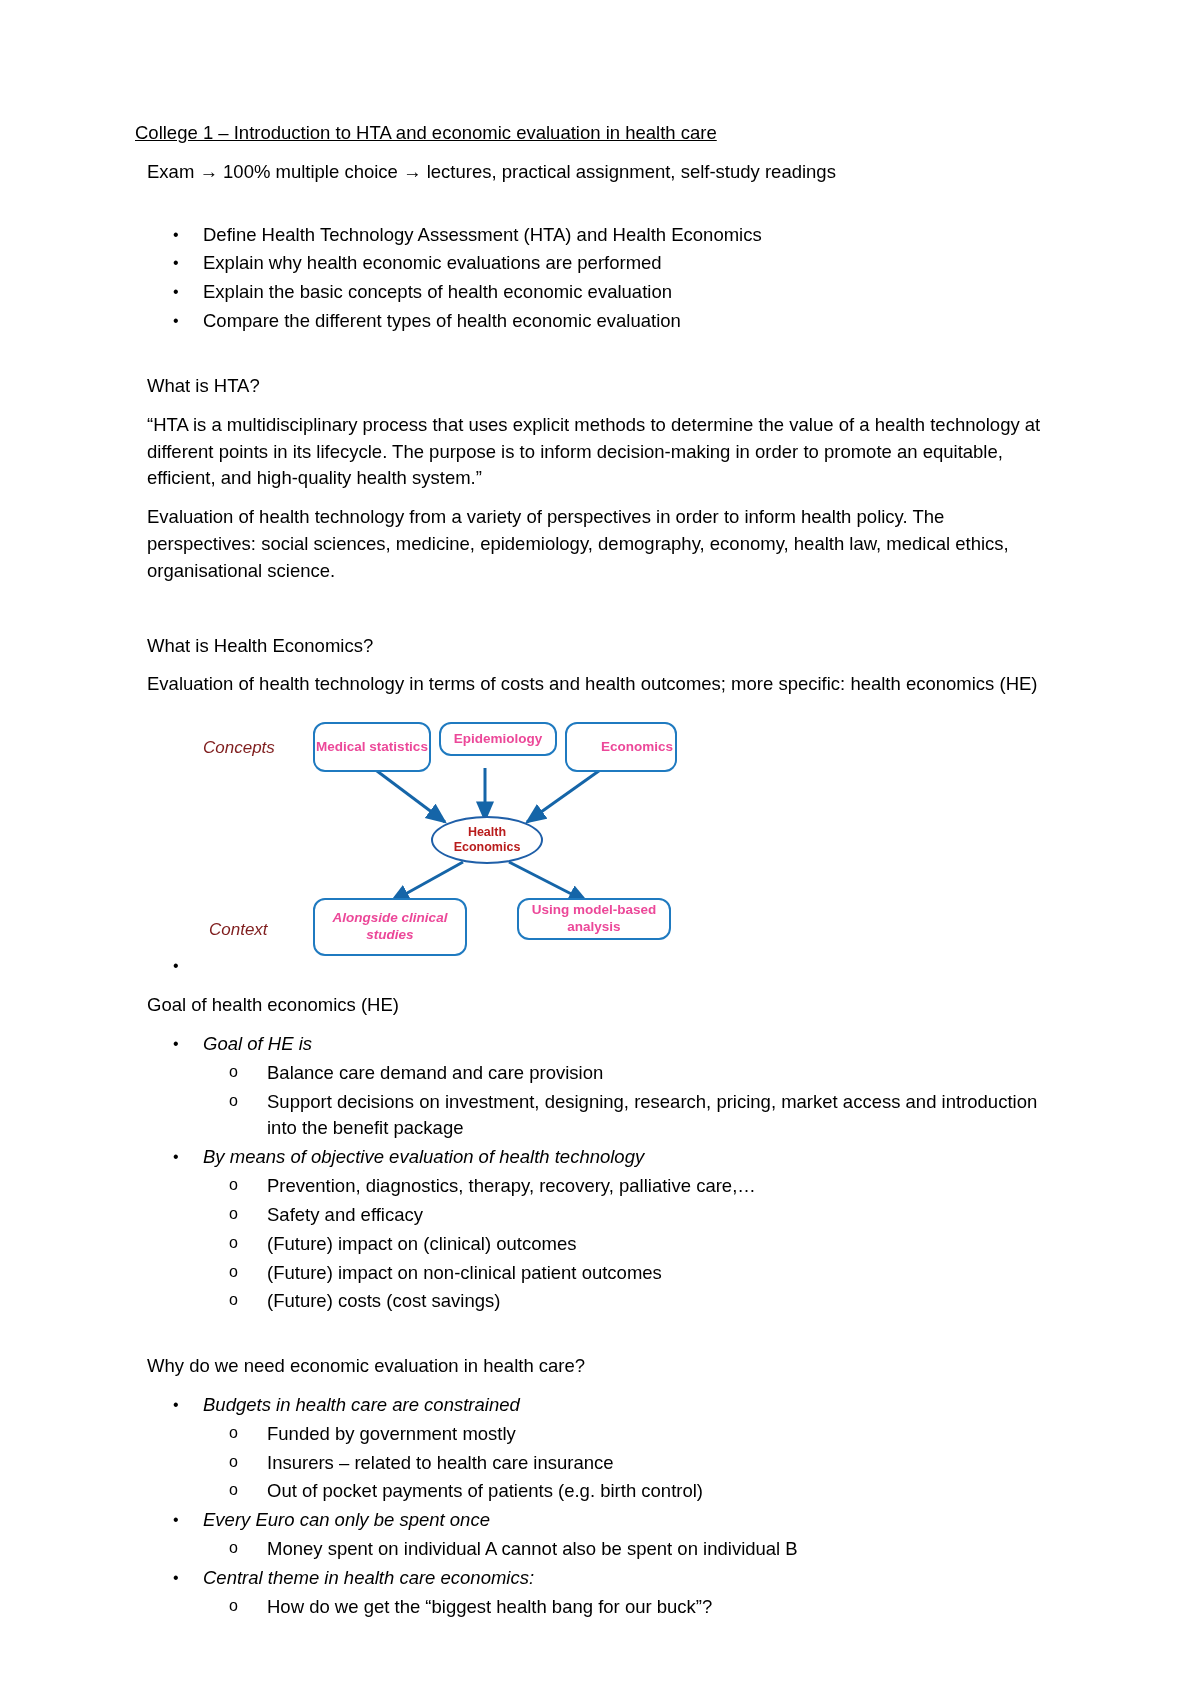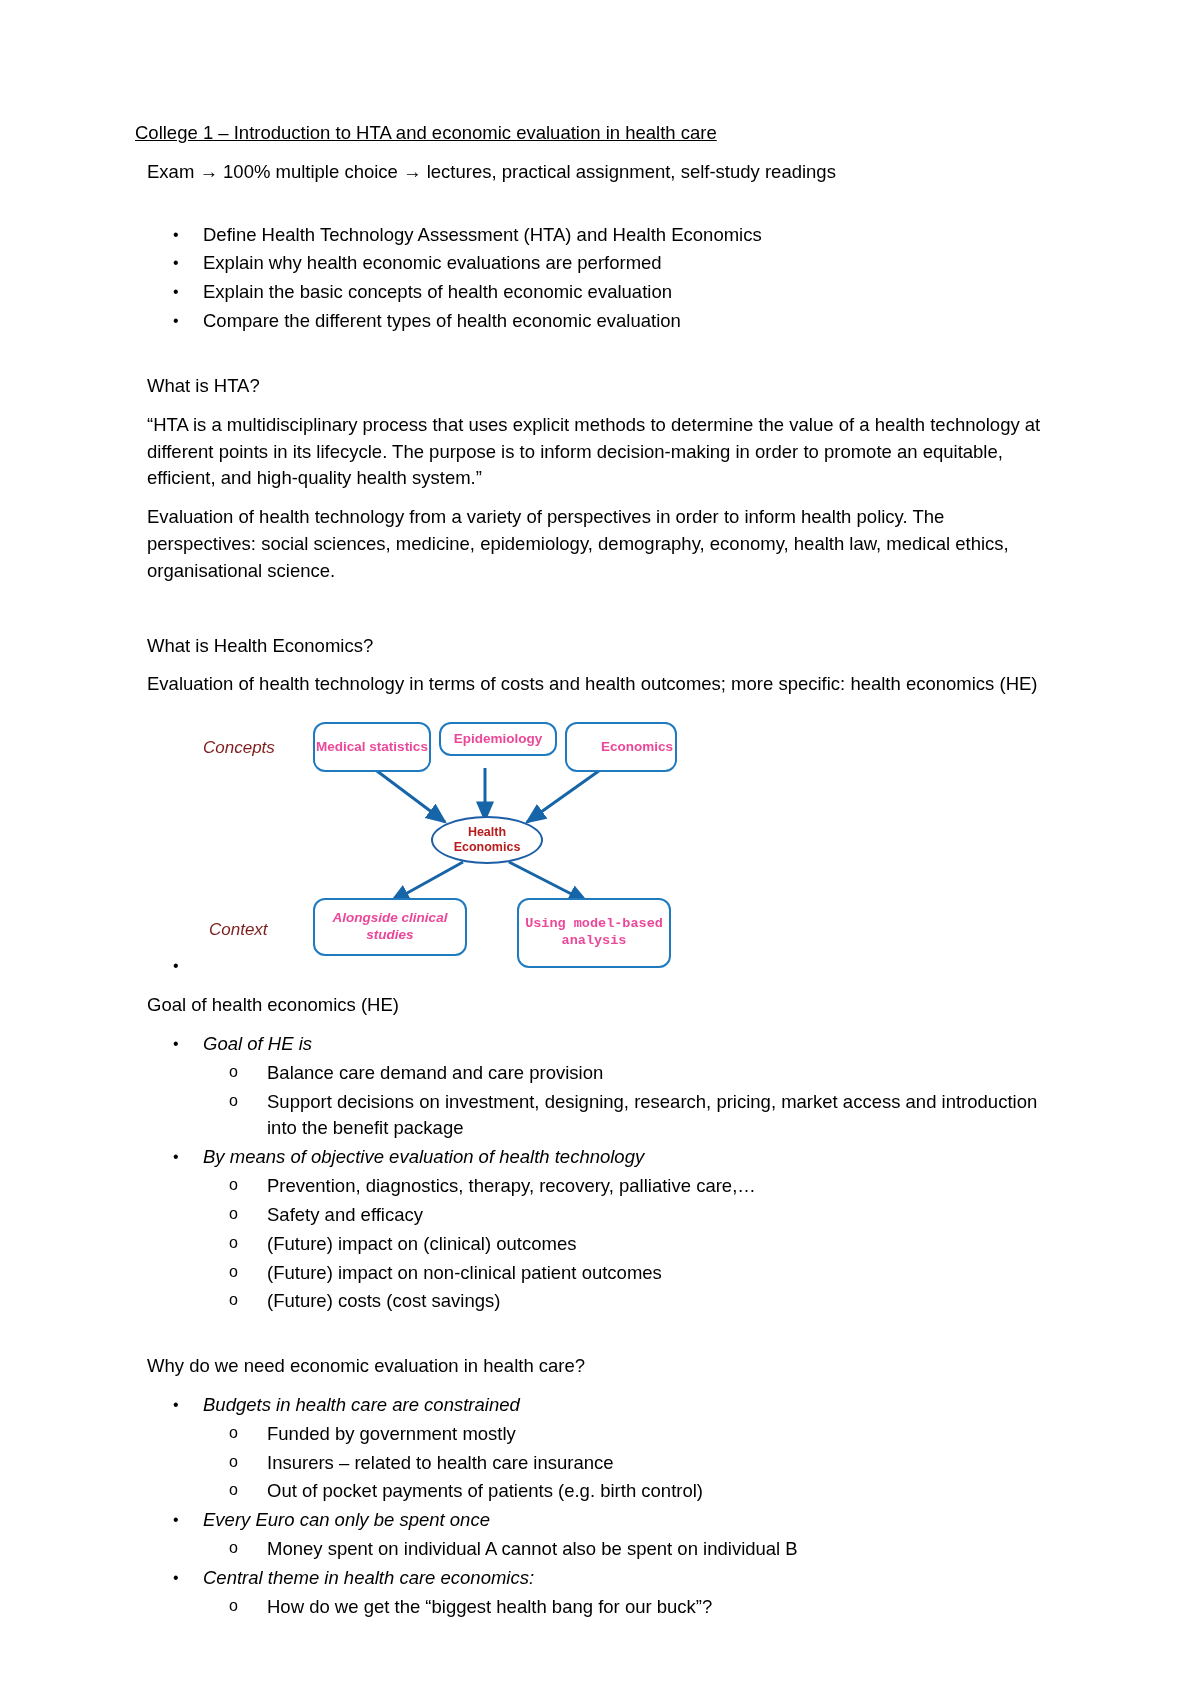--- a/index.html
+++ b/index.html
@@ -190,21 +190,21 @@
       <div class="dlabel" style="left:8px; top:26px;">Concepts</div>
       <div class="dlabel" style="left:14px; top:208px;">Context</div>
 
       <div class="dbox" style="left:118px; top:12px; width:118px; height:50px;">Medical statistics</div>
       <div class="dbox" style="left:244px; top:12px; width:118px; height:34px;">Epidemiology</div>
       <div class="dbox" style="left:370px; top:12px; width:112px; height:50px;padding-left:32px;">Economics</div>
 
       <div class="doval" style="left:236px; top:106px; width:112px; height:48px;">Health Economics</div>
 
       <div class="dbox" style="left:118px; top:188px; width:154px; height:58px;font-style:italic;">Alongside clinical studies</div>
-      <div class="dbox" style="left:322px; top:188px; width:154px; height:70px;font-family:Liberation Mono, monospace;">Using model-based analysis</div>
+      <div class="dbox" style="left:322px; top:188px; width:154px; height:42px;">Using model-based analysis</div>
     </div>
 
     <div class="empty-bullet-row">
       <span class="bullet">•</span>
     </div>
 
     <div class="para">Goal of health economics (HE)</div>
 
     <ul class="lvl1">
       <li>

